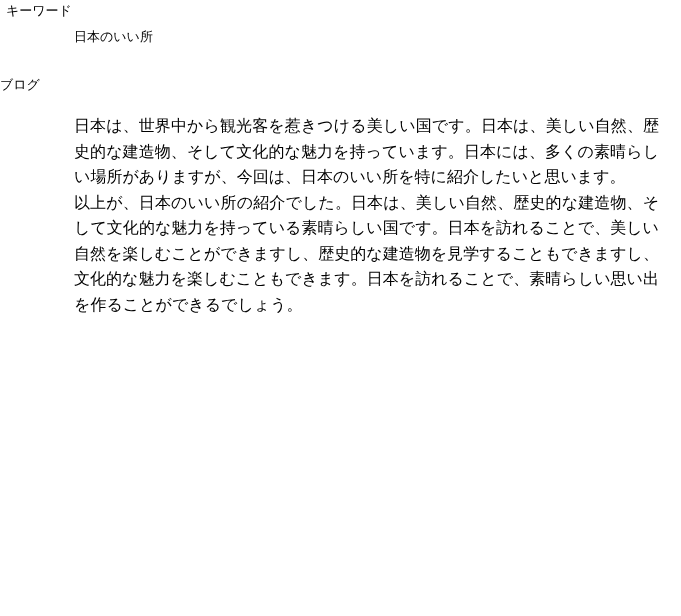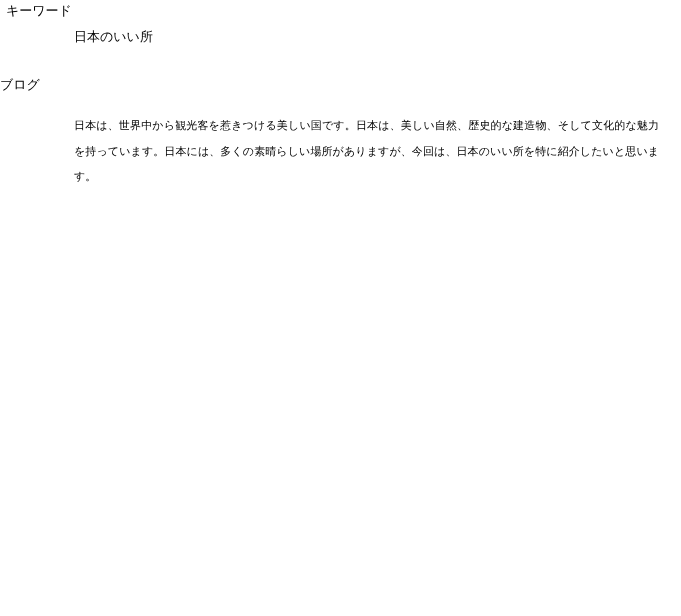--- a/index.html
+++ b/index.html
@@ -43,21 +43,21 @@
   .blog-label {
     position: absolute;
     left: 0;
     top: 76px;
   }
   .blog-body {
     position: absolute;
     left: 74px;
     top: 113px;
     width: 585px;
-    font-size: 11px;
+    font-size: 16px;
     line-height: 25.5px;
     text-align: justify;
     text-justify: inter-ideograph;
   }
   .blog-body p {
     margin: 0;
     padding: 0;
     text-align: justify;
     text-justify: inter-ideograph;
   }
@@ -68,15 +68,16 @@
 <div class="page">
 
   <div class="section-label keyword-label">キーワード</div>
 
   <div class="keyword-value">日本のいい所</div>
 
   <div class="section-label blog-label">ブログ</div>
 
   <div class="blog-body">
     <p>日本は、世界中から観光客を惹きつける美しい国です。日本は、美しい自然、歴史的な建造物、そして文化的な魅力を持っています。日本には、多くの素晴らしい場所がありますが、今回は、日本のいい所を特に紹介したいと思います。</p>
+    <p>以上が、日本のいい所の紹介でした。日本は、美しい自然、歴史的な建造物、そして文化的な魅力を持っている素晴らしい国です。日本を訪れることで、美しい自然を楽しむことができますし、歴史的な建造物を見学することもできますし、文化的な魅力を楽しむこともできます。日本を訪れることで、素晴らしい思い出を作ることができるでしょう。</p>
   </div>
 
 </div>
 
 </body></html>

